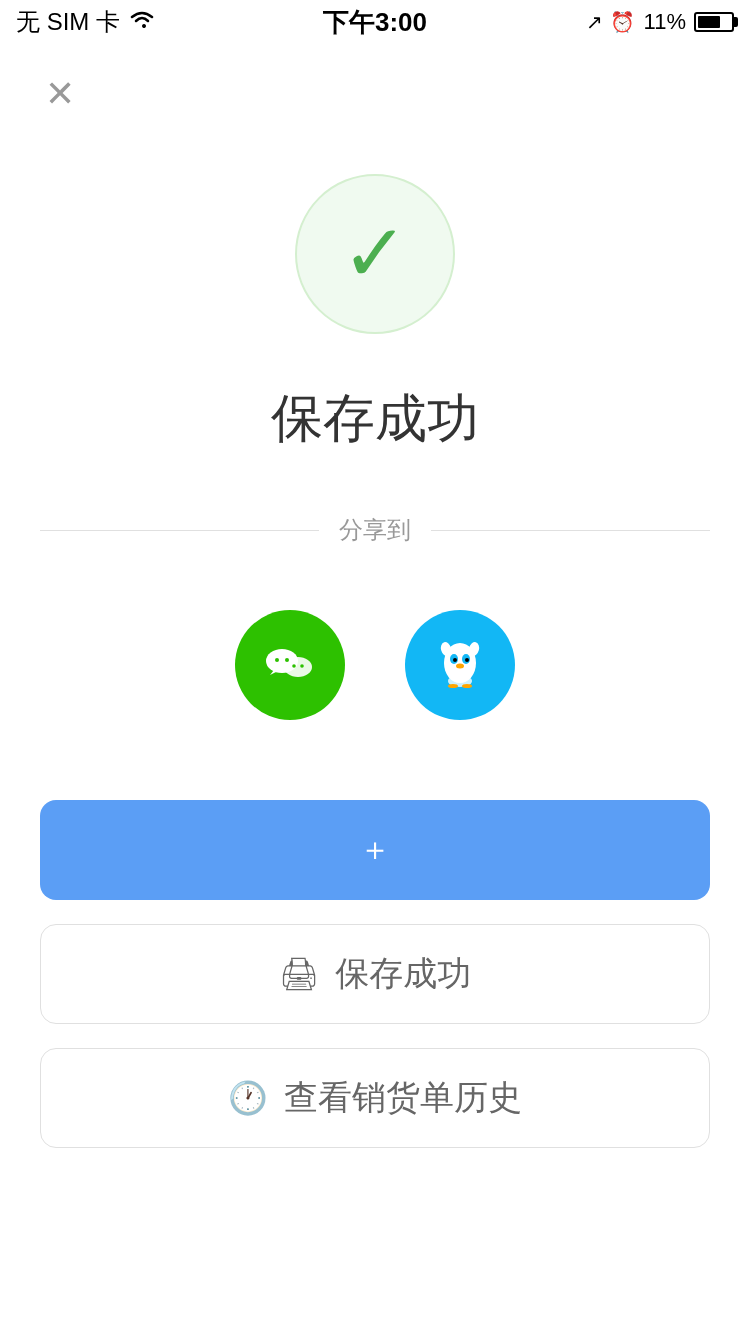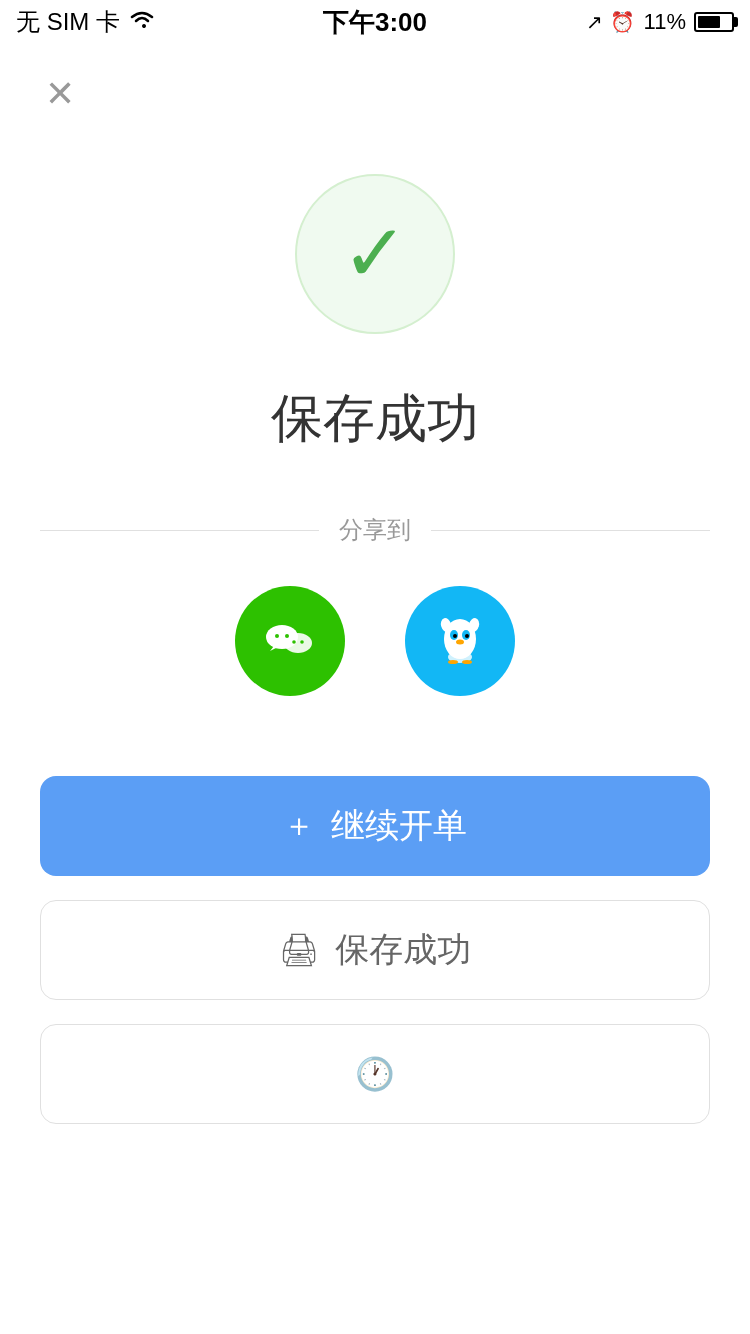--- a/index.html
+++ b/index.html
@@ -135,21 +135,21 @@
       color: #333;
       margin-bottom: 60px;
     }
 
     
     .share-divider {
       width: 100%;
       display: flex;
       align-items: center;
       gap: 20px;
-      margin-bottom: 40px;
+      margin-bottom: 64px;
     }
 
     .divider-line {
       flex: 1;
       height: 1px;
       background: #e0e0e0;
     }
 
     .divider-text {
       font-size: 24px;
@@ -302,27 +302,27 @@
         <ellipse cx="25" cy="53" rx="5" ry="2" fill="#FFA500"></ellipse>
         <ellipse cx="39" cy="53" rx="5" ry="2" fill="#FFA500"></ellipse>
       </svg>
     </div>
   </div>
 
   <div class="action-buttons">
 
     <button class="btn-primary">
       <span class="btn-icon">＋</span>
-      <span>继续开单</span>
     </button>
 
     <button class="btn-secondary">
       <span class="btn-icon">🖨</span>
       <span>保存成功</span>
     </button>
 
     <button class="btn-secondary">
       <span class="btn-icon">🕐</span>
+      <span>查看销货单历史</span>
     </button>
 
   </div>
 
 </div>
 
 </body></html>

